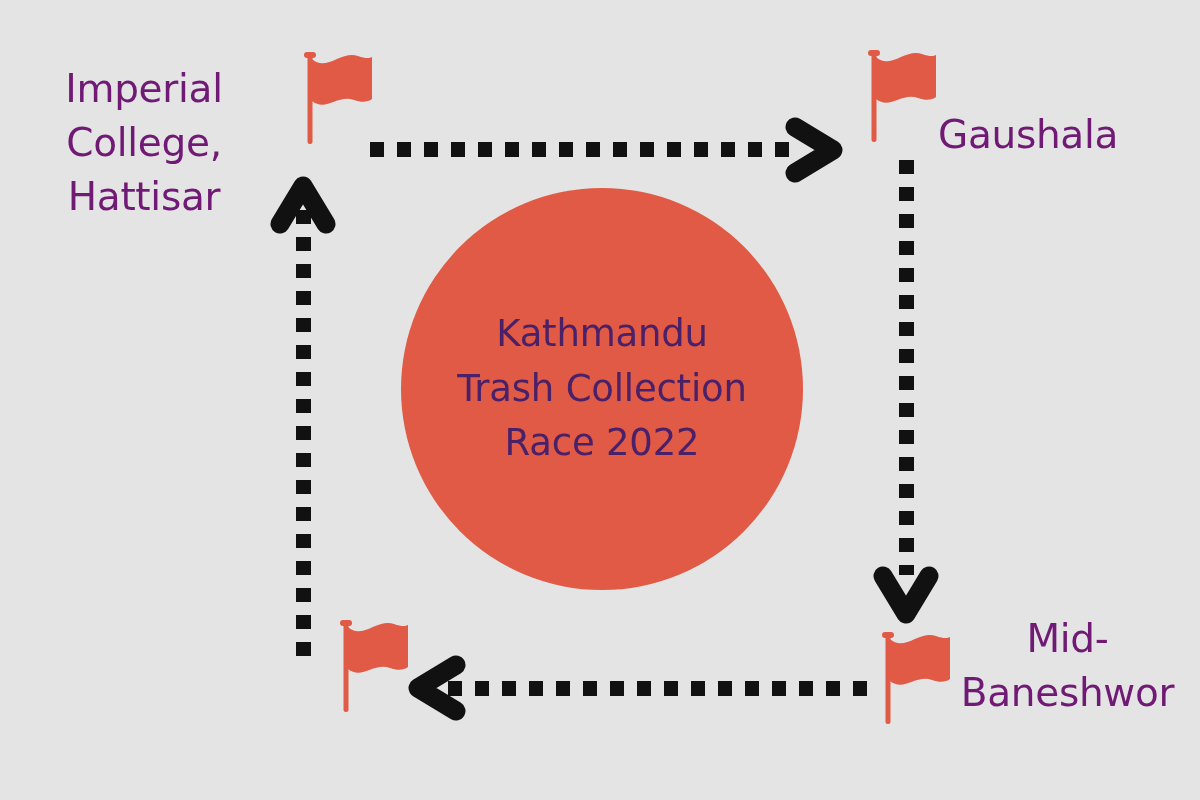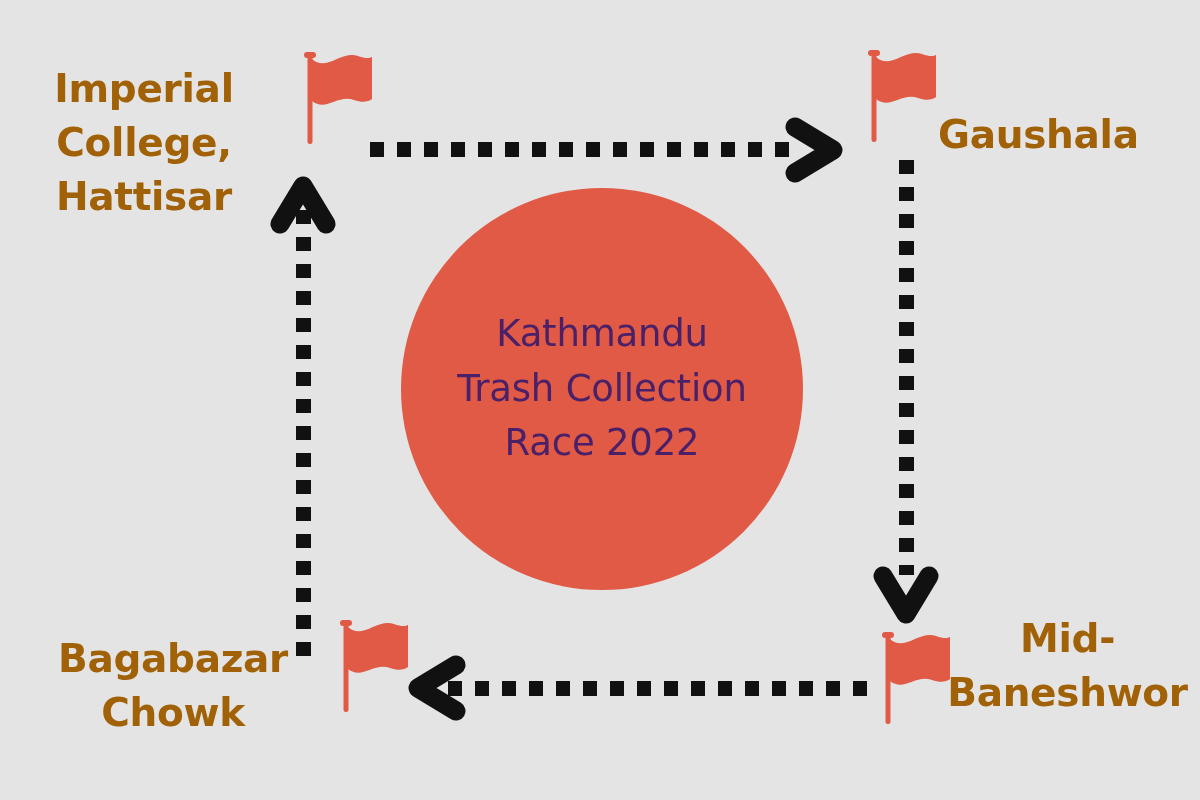--- a/index.html
+++ b/index.html
@@ -40,23 +40,23 @@
     font-weight: normal;
     line-height: 1.48;
     text-align: center;
     letter-spacing: -0.2px;
     white-space: pre-line;
   }
 
   
   .node-label {
     position: absolute;
-    color: #a16207;
+    color: #701a75;
     font-size: 39px;
-    font-weight: bold;
+    font-weight: normal;
     line-height: 1.38;
     white-space: pre-line;
     letter-spacing: -0.3px;
   }
   .label-imperial {
     left: 10px;
     top: 62px;
     width: 268px;
     text-align: center;
   }
@@ -186,16 +186,14 @@
 
   <div class="node-label label-imperial">Imperial
 College,
 Hattisar</div>
 
   <div class="node-label label-gaushala">Gaushala</div>
 
   <div class="node-label label-baneshwor">Mid-
 Baneshwor</div>
 
-  <div class="node-label label-bagabazar">Bagabazar
-Chowk</div>
 
 </div>
 
 </body></html>

